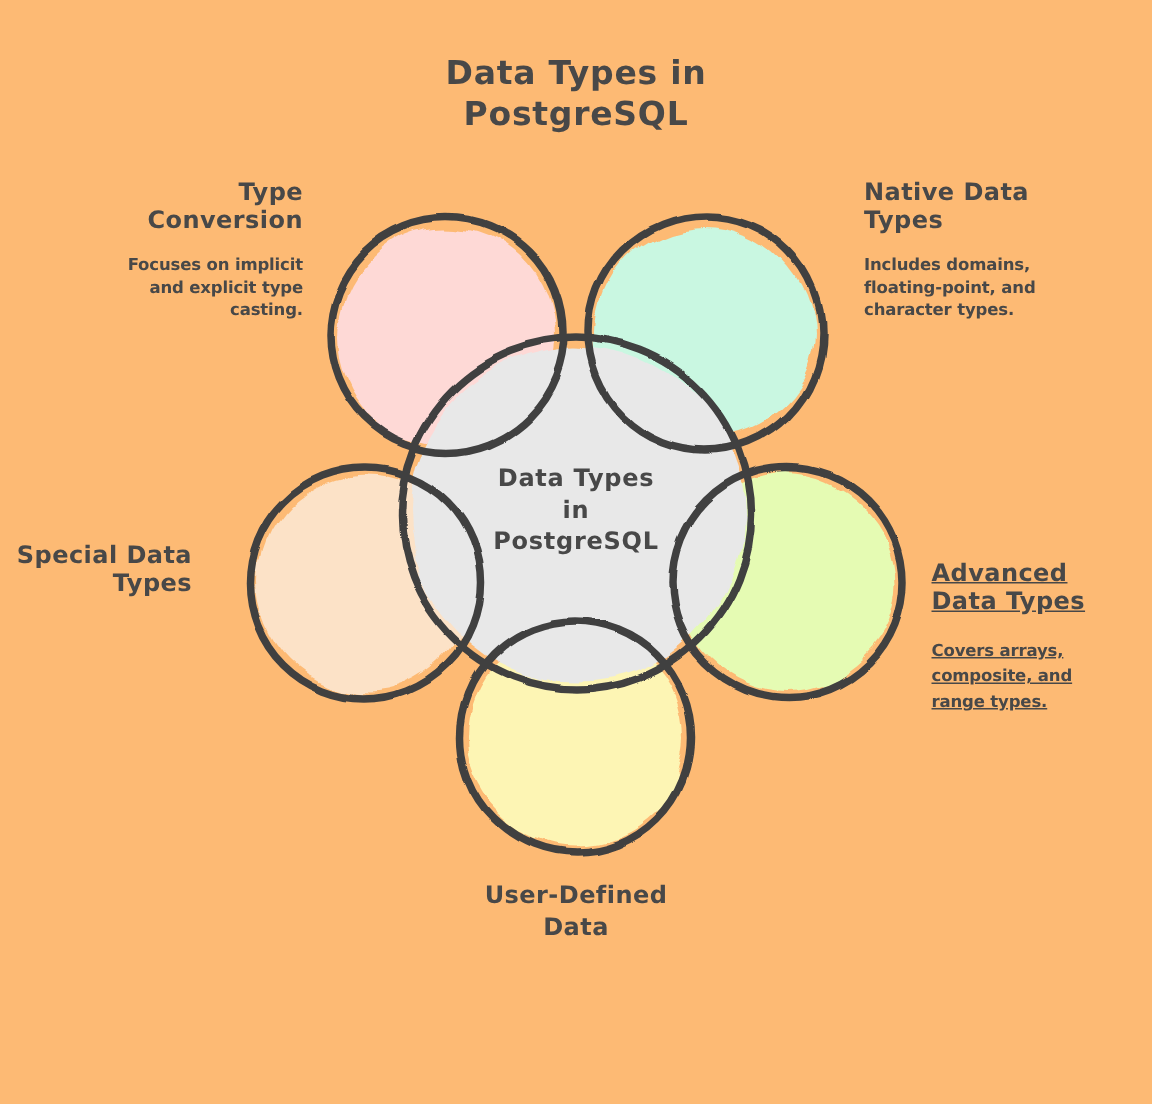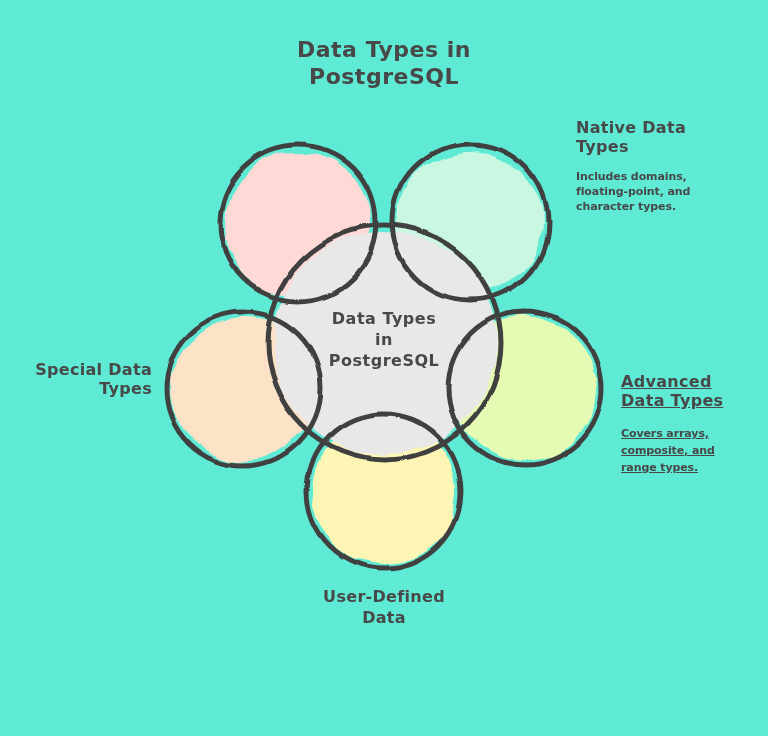--- a/index.html
+++ b/index.html
@@ -7,21 +7,21 @@
     padding: 0;
     background: #ffffff;
   }
   .stage {
     position: relative;
     width: 768px;
     height: 736px;
     overflow: hidden;
     font-family: "DejaVu Sans", sans-serif;
     color: var(--text, #484848);
-    background: #5eead4;
+    background: #fdba74;
   }
   svg.flower {
     position: absolute;
     left: 0;
     top: 0;
   }
   .fill-circle { stroke: none; }
   .center-fill { fill: var(--center-fill, #e8e8e8); }
   .stroke-circle {
     fill: none;
@@ -69,21 +69,21 @@
     margin-top: 13px;
     letter-spacing: -0.1px;
   }
   .align-right { text-align: right; }
   .align-left  { text-align: left; }
   .align-center{ text-align: center; }
 
   .node-type-conversion   { right: 566px; top: 118px; }
   .node-native-data       { left: 576px;  top: 118px; }
   .node-advanced-data     { left: 621px;  top: 372px; text-decoration: underline; }
-  .node-special-data      { right: 616px; top: 360px; }
+  .node-special-data      { right: 640px; top: 360px; }
   .node-user-defined      { left: 274px;  top: 586px; width: 220px; }
   .node-special-data .node-desc,
   .node-advanced-data .node-desc { line-height: 17px; margin-top: 15px; }
   .node-user-defined .node-heading { line-height: 21px; }
   .node-user-defined .node-desc { line-height: 16px; margin-top: 16px; }
 </style>
 </head>
 <body>
 
 <div class="stage">
@@ -120,20 +120,27 @@
     </g>
   </svg>
 
   <div class="txt diagram-title">Data Types in
 PostgreSQL</div>
 
   <div class="txt center-label">Data Types
 in
 PostgreSQL</div>
 
+  <div class="node-block node-type-conversion align-right">
+    <div class="node-heading">Type
+Conversion</div>
+    <div class="node-desc">Focuses on implicit
+and explicit type
+casting.</div>
+  </div>
 
   <div class="node-block node-native-data align-left">
     <div class="node-heading">Native Data
 Types</div>
     <div class="node-desc">Includes domains,
 floating-point, and
 character types.</div>
   </div>
 
   <div class="node-block node-advanced-data align-left">

